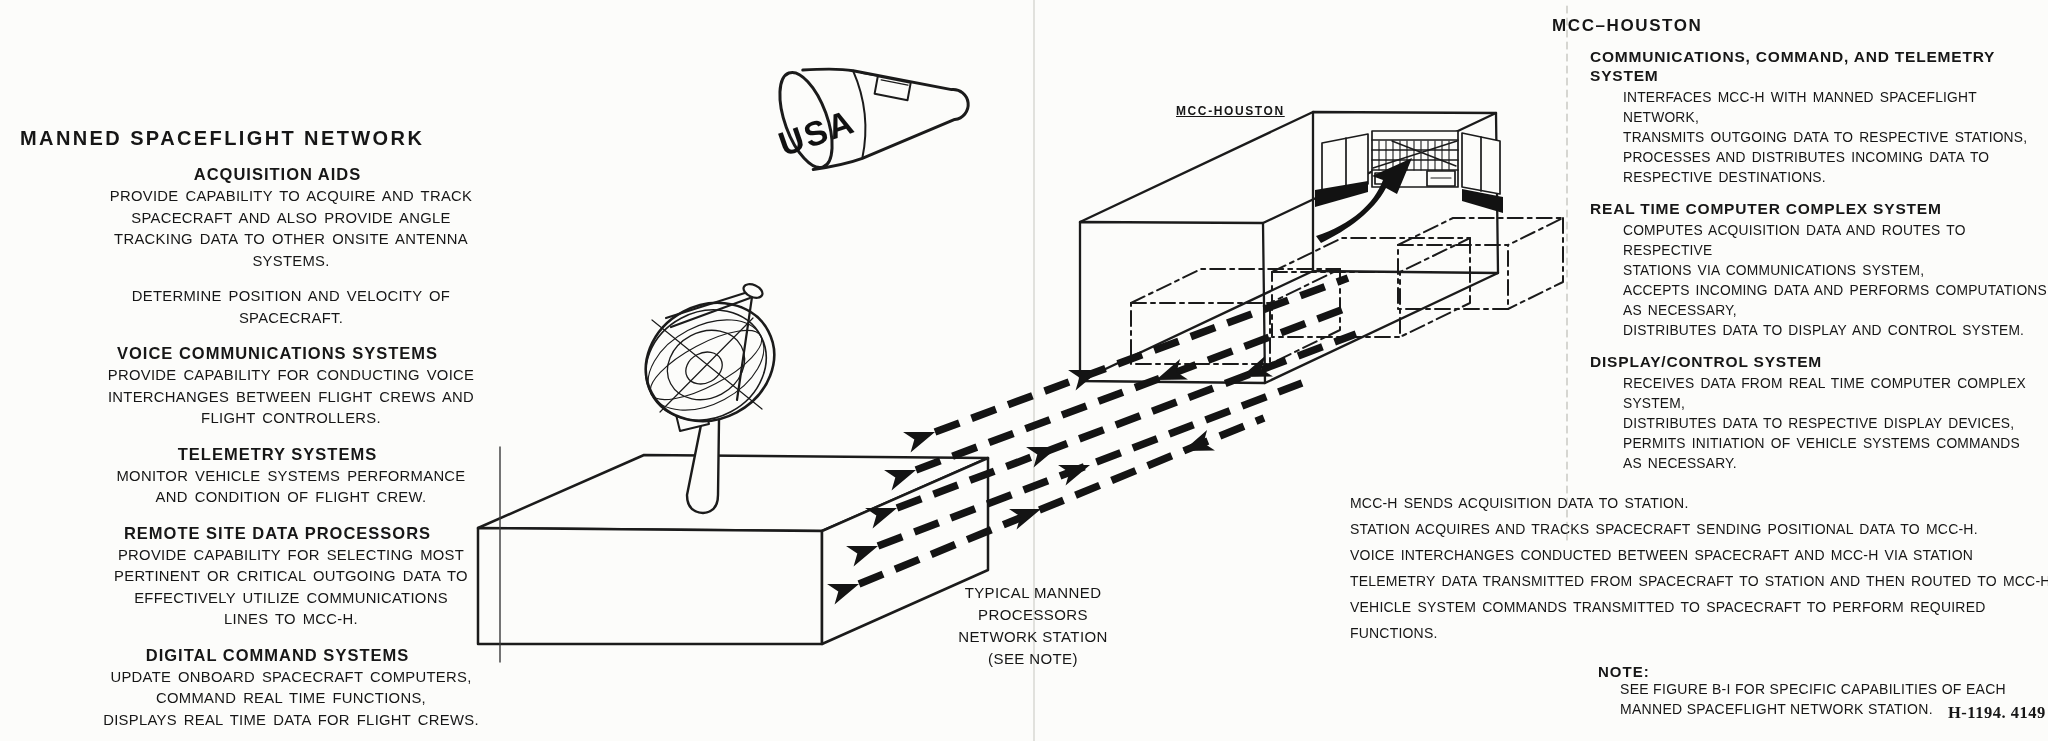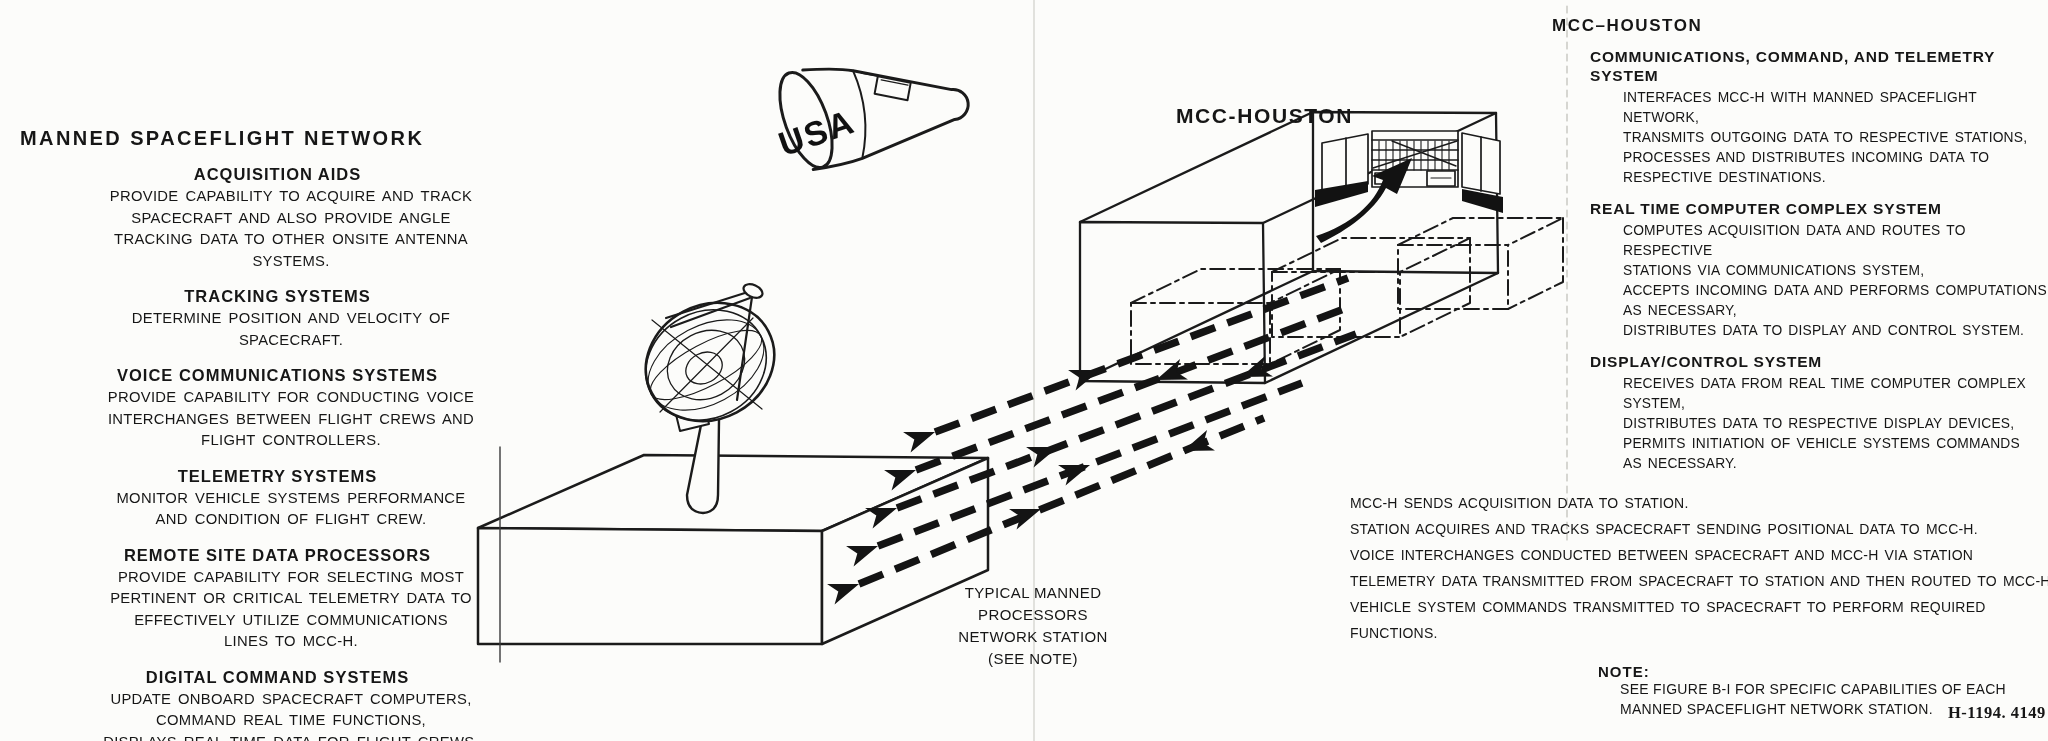--- a/index.html
+++ b/index.html
@@ -20,21 +20,21 @@
   .right-col .sec-h{font-size:15.5px;font-weight:bold;letter-spacing:.8px;line-height:19px;margin-bottom:3px;}
   .right-col .ln{font-size:13.8px;font-weight:500;line-height:20px;padding-left:33px;
                  letter-spacing:.2px;word-spacing:2px;}
   .flow{left:1350px;top:490px;width:705px;}
   .flow .ln{font-size:14px;font-weight:500;line-height:26px;letter-spacing:.2px;word-spacing:2px;}
   .note{left:1598px;top:632px;width:420px;}
   .note-h{font-size:15px;font-weight:bold;letter-spacing:1px;margin-top:31px;}
   .note .ln{font-size:14px;font-weight:500;line-height:19.5px;padding-left:22px;letter-spacing:.3px;}
   .docnum{left:1948px;top:703px;font-family:"Liberation Serif",serif;font-weight:bold;
           font-size:16.5px;letter-spacing:.5px;}
-  .bldg-label{left:1176px;top:104px;font-size:21px;font-weight:bold;letter-spacing:1.6px;}
+  .bldg-label{left:1176px;top:104px;font-size:12px;font-weight:bold;letter-spacing:1.6px;text-decoration:underline;}
   .sta-label{left:928px;top:582px;width:210px;text-align:center;
              font-size:15px;font-weight:500;line-height:22px;letter-spacing:.4px;}
 </style>
 </head>
 <body>
 
 <div class="canvas">
 
   <svg class="art" width="2048" height="741" viewBox="0 0 2048 741" fill="none" stroke="#1b1b1b" stroke-linejoin="round" stroke-linecap="round">
 
@@ -159,39 +159,38 @@
   <div class="blk left-col">
     <div class="col-title">MANNED SPACEFLIGHT NETWORK</div>
     <div class="sec">
       <div class="sec-h">ACQUISITION AIDS</div>
       <div class="ln">PROVIDE CAPABILITY TO ACQUIRE AND TRACK</div>
       <div class="ln">SPACECRAFT AND ALSO PROVIDE ANGLE</div>
       <div class="ln">TRACKING DATA TO OTHER ONSITE ANTENNA</div>
       <div class="ln">SYSTEMS.</div>
     </div>
     <div class="sec">
-      <div class="sec-h">TRACKING SYSTEMS</div>
       <div class="ln">DETERMINE POSITION AND VELOCITY OF</div>
       <div class="ln">SPACECRAFT.</div>
     </div>
     <div class="sec">
       <div class="sec-h">VOICE COMMUNICATIONS SYSTEMS</div>
       <div class="ln">PROVIDE CAPABILITY FOR CONDUCTING VOICE</div>
       <div class="ln">INTERCHANGES BETWEEN FLIGHT CREWS AND</div>
       <div class="ln">FLIGHT CONTROLLERS.</div>
     </div>
     <div class="sec">
       <div class="sec-h">TELEMETRY SYSTEMS</div>
       <div class="ln">MONITOR VEHICLE SYSTEMS PERFORMANCE</div>
       <div class="ln">AND CONDITION OF FLIGHT CREW.</div>
     </div>
     <div class="sec">
       <div class="sec-h">REMOTE SITE DATA PROCESSORS</div>
       <div class="ln">PROVIDE CAPABILITY FOR SELECTING MOST</div>
-      <div class="ln">PERTINENT OR CRITICAL TELEMETRY DATA TO</div>
+      <div class="ln">PERTINENT OR CRITICAL OUTGOING DATA TO</div>
       <div class="ln">EFFECTIVELY UTILIZE COMMUNICATIONS</div>
       <div class="ln">LINES TO MCC-H.</div>
     </div>
     <div class="sec">
       <div class="sec-h">DIGITAL COMMAND SYSTEMS</div>
       <div class="ln">UPDATE ONBOARD SPACECRAFT COMPUTERS,</div>
       <div class="ln">COMMAND REAL TIME FUNCTIONS,</div>
       <div class="ln">DISPLAYS REAL TIME DATA FOR FLIGHT CREWS.</div>
     </div>
   </div>

